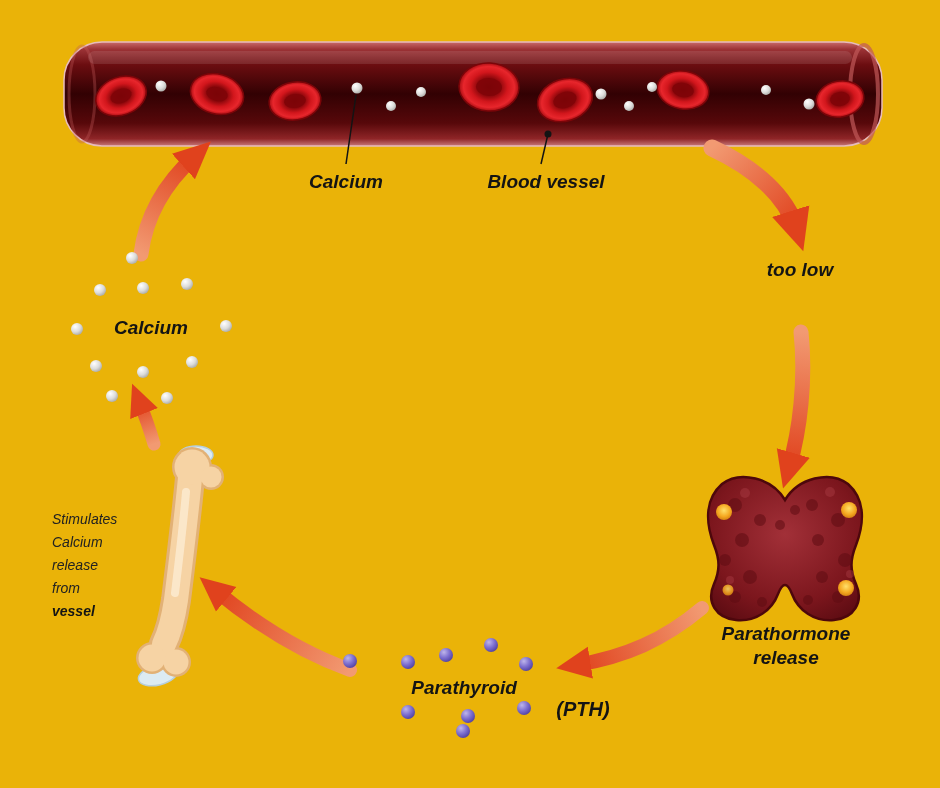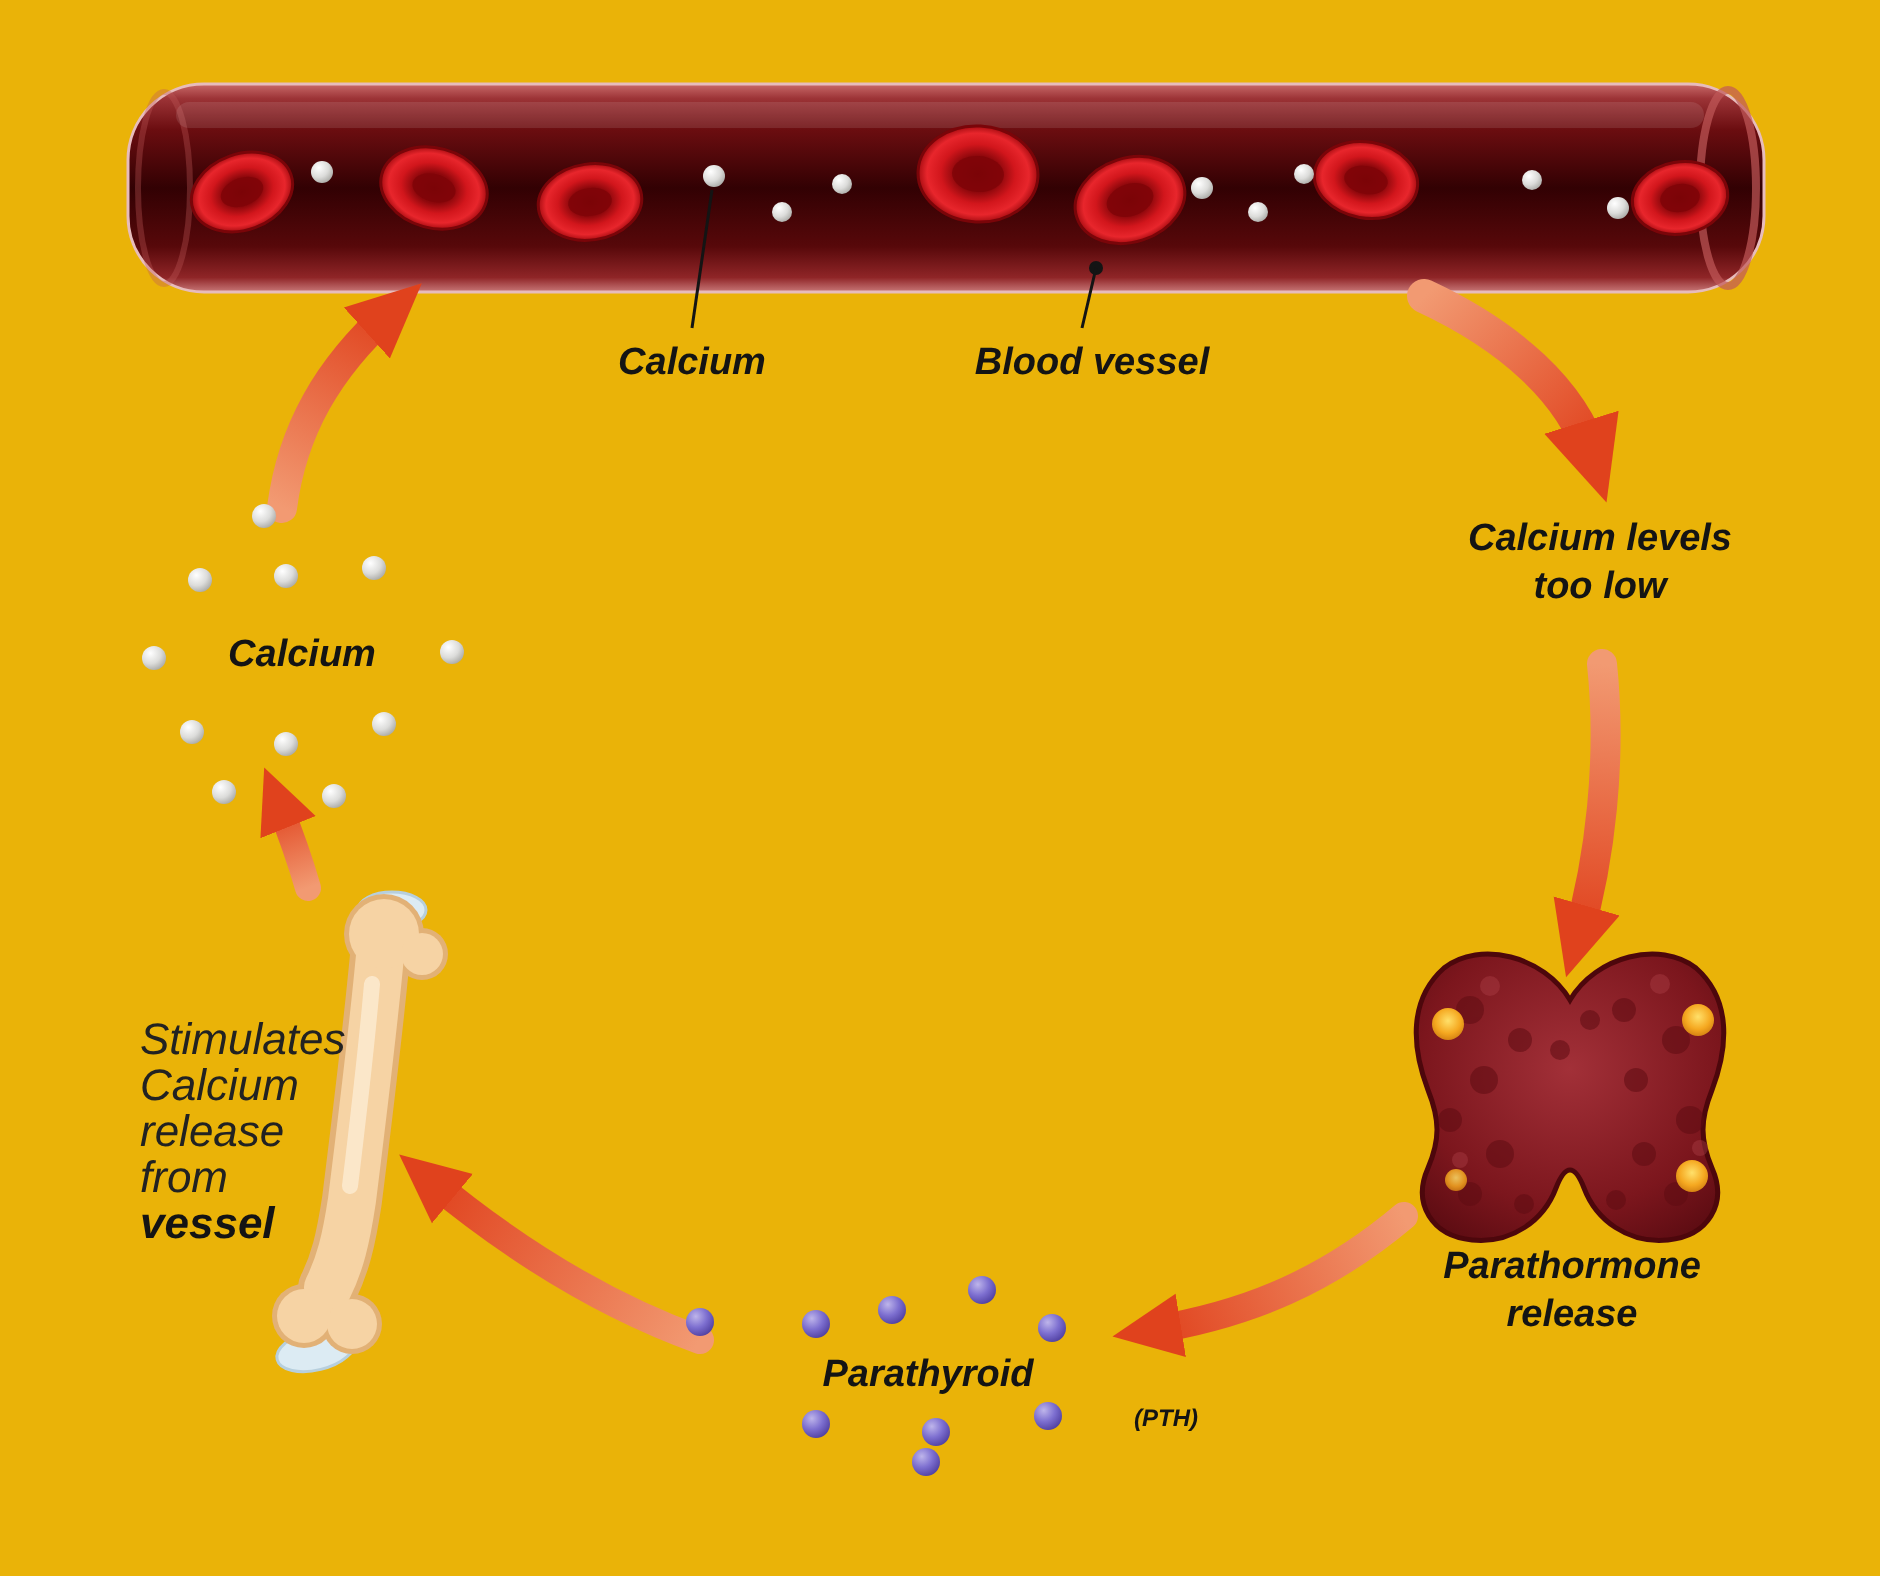--- a/index.html
+++ b/index.html
@@ -5,23 +5,23 @@
   html,body{margin:0;padding:0;background:#fff;}
   .canvas{
     position:relative;width:940px;height:788px;background:#eab308;
     font-family:"Liberation Sans",sans-serif;overflow:hidden;font-style:italic;
   }
   .art{position:absolute;left:0;top:0;}
   .lbl{
     position:absolute;color:#141414;font-weight:700;font-size:19px;
     transform:translateX(-50%);text-align:center;white-space:nowrap;line-height:24px;
   }
-  .lbl-pth{font-size:12px;}
+  .lbl-pth{font-size:20px;}
   .note{
-    position:absolute;left:70px;top:508px;font-size:22px;font-weight:400;
+    position:absolute;left:52px;top:508px;font-size:14px;font-weight:400;
     color:#222;line-height:23px;text-align:left;
   }
   .note .bold{font-weight:700;color:#141414;}
 </style>
 </head>
 <body>
 
 <div class="canvas">
 
   <svg class="art" width="940" height="788" viewBox="0 0 940 788">
@@ -245,21 +245,20 @@
       <circle cx="524" cy="708" r="7" fill="url(#pthGrad)"></circle>
       <circle cx="463" cy="731" r="7" fill="url(#pthGrad)"></circle>
     </g>
   </svg>
 
   <div class="lbl" style="left:346px;top:170px">Calcium</div>
 
   <div class="lbl" style="left:546px;top:170px">Blood vessel</div>
 
   <div class="lbl" style="left:800px;top:258px">
-    <div>Calcium levels</div>
     <div>too low</div>
   </div>
 
   <div class="lbl" style="left:786px;top:622px">
     <div>Parathormone</div>
     <div>release</div>
   </div>
 
   <div class="lbl" style="left:464px;top:676px">Parathyroid</div>
 

